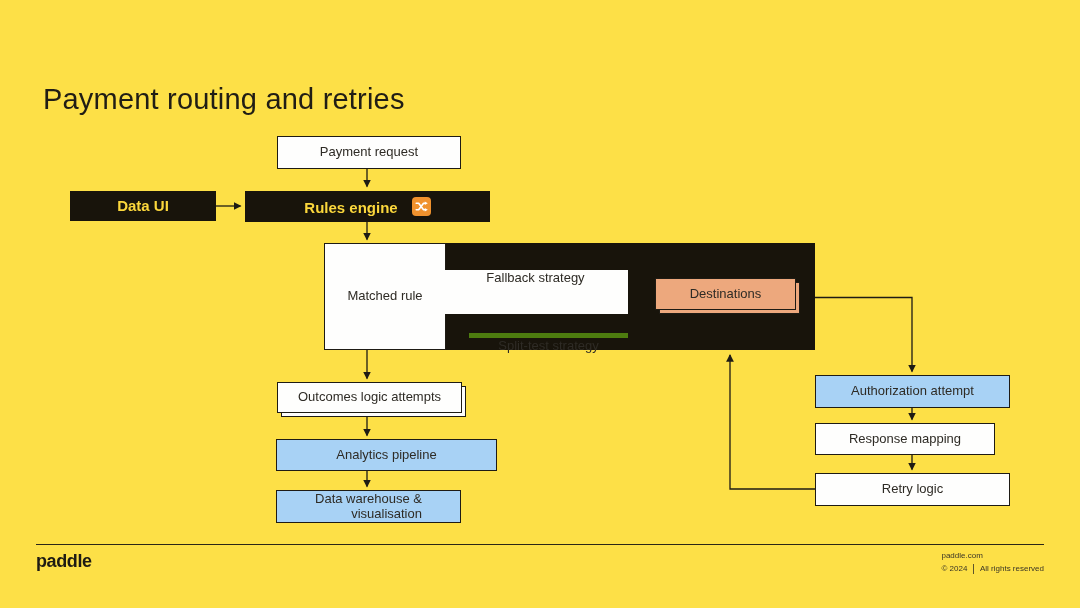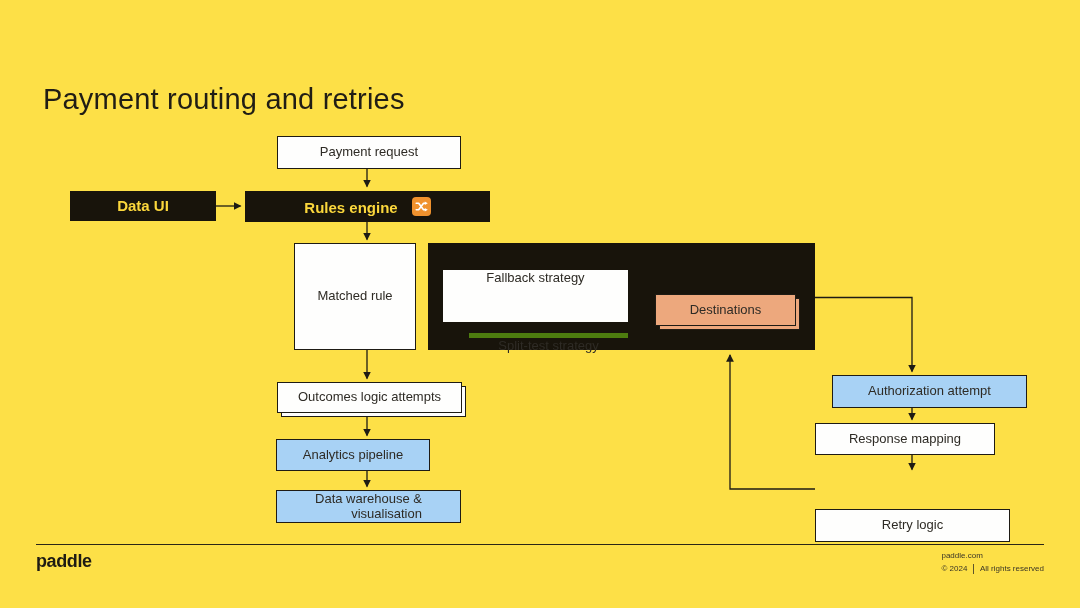--- a/index.html
+++ b/index.html
@@ -10,21 +10,21 @@
   .title{
     position:absolute;left:43px;top:83px;margin:0;
     font-size:29px;font-weight:500;color:#201D15;letter-spacing:0.2px;
   }
   .node{
     position:absolute;display:flex;align-items:center;justify-content:center;
     box-sizing:border-box;font-size:13px;color:#2E2B25;text-align:center;line-height:1.15;
   }
   .white-node{background:#FEFEFD;border:1.5px solid #1E1B14;}
   .blue-node{background:#A8D2F5;border:1.5px solid #1E1B14;}
-  .orange-node{background:#EDA87D;border:1.5px solid #1E1B14;margin-top:16px;}
+  .orange-node{background:#EDA87D;border:1.5px solid #1E1B14;}
   .dark-node{background:#18140B;color:#FBD73C;font-weight:700;font-size:15px;}
   .dark-panel{position:absolute;background:#18140B;}
   .pre-line{white-space:pre-line;text-align:right;}
   .engine-label{display:flex;align-items:flex-end;gap:14px;}
   .shuffle-chip{
     display:inline-flex;align-items:center;justify-content:center;
     width:19px;height:19px;border-radius:4px;background:#F0922E;
   }
   .strategies{
     position:absolute;box-sizing:border-box;background:#FEFEFD;
@@ -93,61 +93,61 @@
           </g>
           <polygon points="12,1.7 15.8,4 12,6.3" fill="#FFFFFF"></polygon>
           <polygon points="12,9.7 15.8,12 12,14.3" fill="#FFFFFF"></polygon>
         </svg>
       </span>
     </span>
   </div>
 
   <div class="dark-panel" style="left:428px;top:243px;width:387px;height:107px;"></div>
 
-  <div class="node white-node" style="left:294px;top:243px;width:122px;height:107px;">
+  <div class="node white-node" style="left:324px;top:243px;width:122px;height:107px;">
     <span>Matched rule</span>
   </div>
 
-  <div class="strategies" style="left:443px;top:270px;width:185px;height:52px;gap:48px;">
+  <div class="strategies" style="left:443px;top:270px;width:185px;height:44px;gap:48px;">
     <div class="strategy-row">
       <span>Fallback strategy</span>
     </div>
     <div class="strategy-row">
       <span>Split-test strategy</span>
     </div>
   </div>
 
   <div class="node orange-node" style="left:659px;top:282px;width:141px;height:32px;"></div>
   <div class="node orange-node" style="left:655px;top:278px;width:141px;height:32px;">
     <span>Destinations</span>
   </div>
 
   <div class="node white-node" style="left:281px;top:386px;width:185px;height:31px;"></div>
   <div class="node white-node" style="left:277px;top:382px;width:185px;height:31px;">
     <span>Outcomes logic attempts</span>
   </div>
 
-  <div class="node blue-node" style="left:276px;top:439px;width:154px;height:32px;">
+  <div class="node blue-node" style="left:276px;top:439px;width:221px;height:32px;">
     <span>Analytics pipeline</span>
   </div>
 
   <div class="node blue-node" style="left:276px;top:490px;width:185px;height:33px;">
     <span class="pre-line">Data warehouse &amp;
 visualisation</span>
   </div>
 
-  <div class="node blue-node" style="left:815px;top:375px;width:195px;height:33px;margin-left:17px;">
+  <div class="node blue-node" style="left:815px;top:375px;width:195px;height:33px;">
     <span>Authorization attempt</span>
   </div>
 
   <div class="node white-node" style="left:815px;top:423px;width:180px;height:32px;">
     <span>Response mapping</span>
   </div>
 
-  <div class="node white-node" style="left:815px;top:473px;width:195px;height:33px;margin-top:36px;">
+  <div class="node white-node" style="left:815px;top:473px;width:195px;height:33px;">
     <span>Retry logic</span>
   </div>
 
   <div class="footer-line"></div>
   <div class="footer-logo">paddle</div>
   <div class="footer-right">
     <div>paddle.com</div>
     <div>
       <span>© 2024</span><span class="footer-sep">|</span><span>All rights reserved</span>
     </div>

